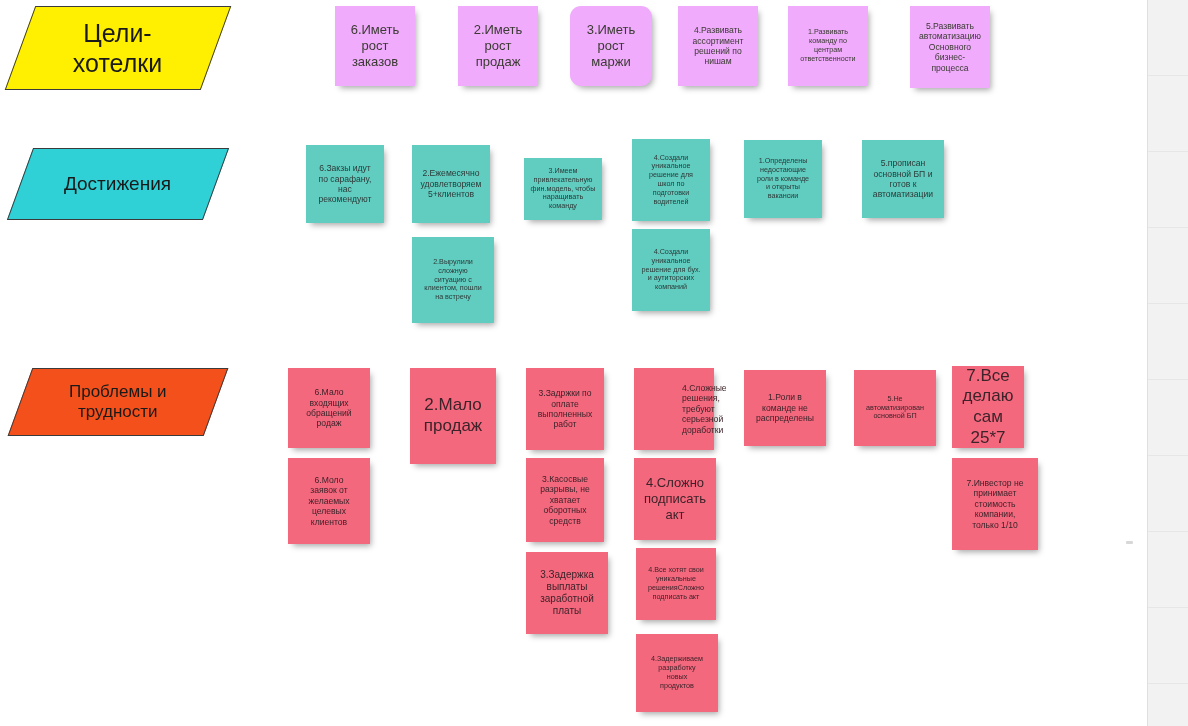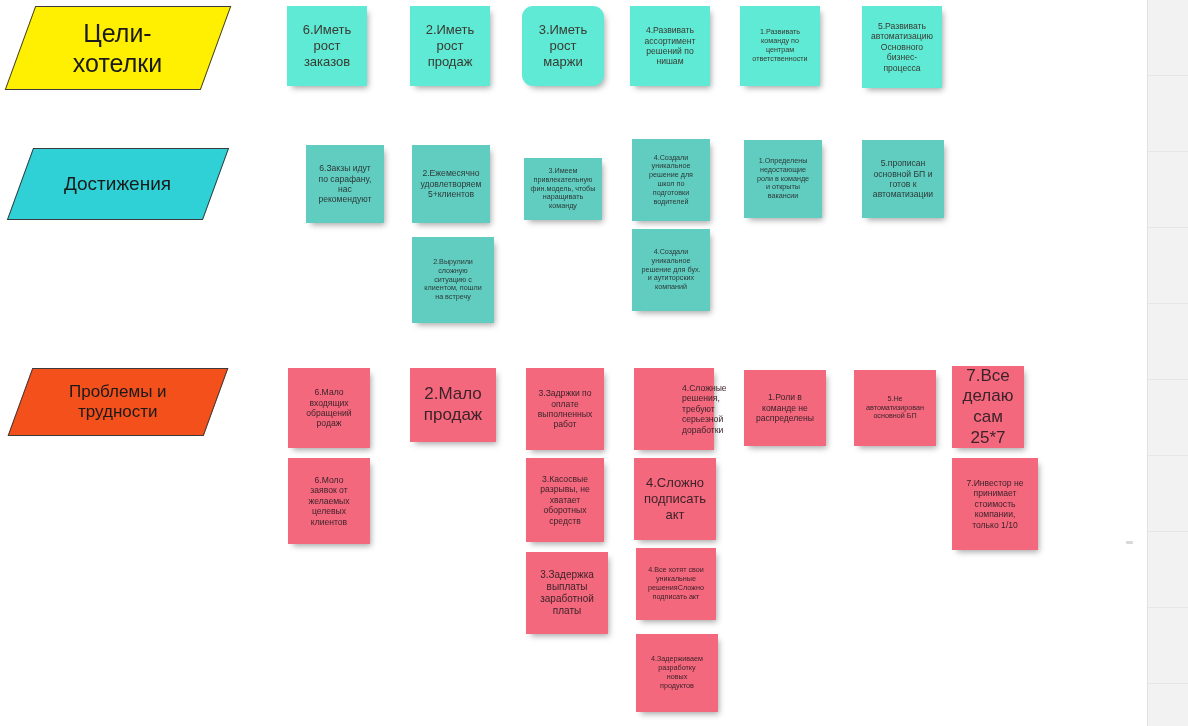--- a/index.html
+++ b/index.html
@@ -40,21 +40,21 @@
     position:absolute;
     box-sizing:border-box;
     display:flex;align-items:center;justify-content:center;
     text-align:center;
     color:#2b2b2b;
     padding:4px 5px;
     line-height:1.22;
     white-space:pre-line;
     box-shadow:3px 4px 6px -2px rgba(0,0,0,0.35);
   }
-  .note.yellow{background:#5eead4;color:#3a3a32;}
+  .note.yellow{background:#f0abfc;color:#3a3a32;margin-left:48px;}
   .note.teal{background:#60cdc0;color:#2d3a38;}
   .note.red{background:#f4687e;color:#3d2329;}
 
   .note .nt{display:block;width:100%;}
 
   
   .t-xs{font-size:7.2px;}
   .t-s {font-size:8.6px;}
   .t-m {font-size:10px;}
   .t-l {font-size:13px;}
@@ -188,21 +188,21 @@
 обращений
 родаж</span></div>
 
   <div class="note red t-s" style="left:288px;top:458px;width:82px;height:86px;">
     <span class="nt">6.Моло
 заявок от
 желаемых
 целевых
 клиентов</span></div>
 
-  <div class="note red t-xl" style="left:410px;top:368px;width:86px;height:74px;">
+  <div class="note red t-xl" style="left:410px;top:368px;width:86px;height:96px;">
     <span class="nt">2.Мало
 продаж</span></div>
 
   <div class="note red t-s" style="left:526px;top:368px;width:78px;height:82px;">
     <span class="nt">3.Задржки по
 оплате
 выполненных
 работ</span></div>
 
   <div class="note red t-s" style="left:526px;top:458px;width:78px;height:84px;">

